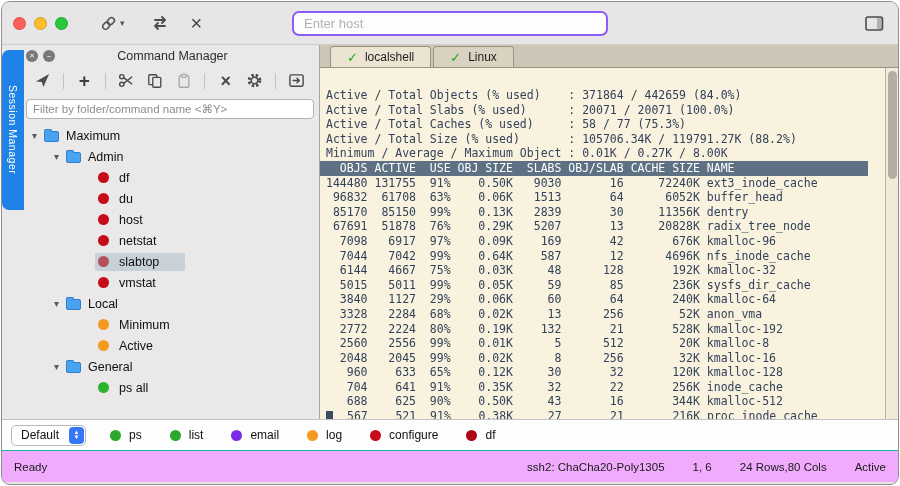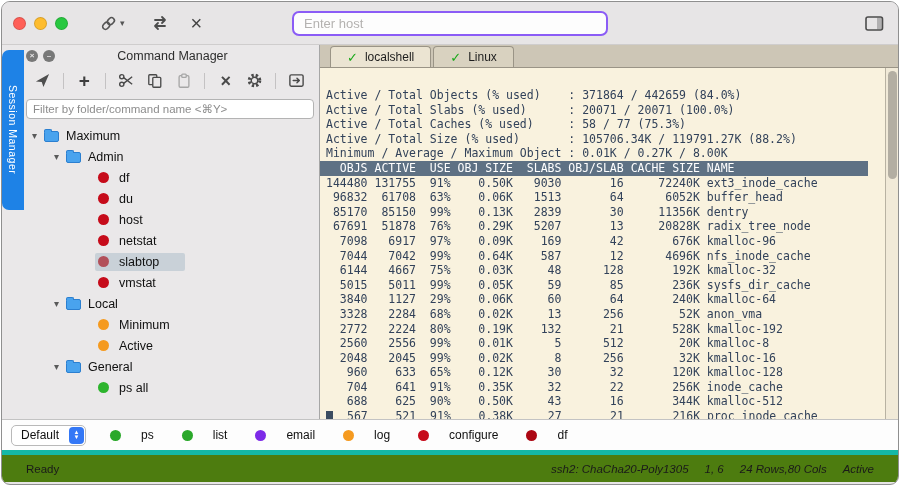--- a/index.html
+++ b/index.html
@@ -92,26 +92,26 @@
 
   
   .button-bar { height:31px; border-top:1px solid #c3c3c3; background:#fdfdfd;
     display:flex; align-items:center; padding:0 9px; }
   .default-select { display:flex; align-items:center; border:1px solid #b9b9b9; border-radius:5px;
     height:21px; padding-left:9px; font-size:12px; color:#111; background:#fff; gap:9px; margin-right:24px; }
   .stepper { width:15px; height:17px; background:#3478f6; border-radius:4px; color:#fff;
     display:flex; flex-direction:column; align-items:center; justify-content:center; margin:1px; }
   .stepper span { font-size:6px; line-height:5.5px; }
   .command-buttons { display:flex; align-items:center; gap:28px; }
-  .cmd-btn { display:flex; align-items:center; gap:20px; font-size:12px; color:#101010; }
-
-  
-  .status-bar { height:32px; border-top:5px solid #14b8a6; background:#4d7c0f;
-    display:flex; align-items:center; font-size:11.5px; color:#1a1a1a; padding:0 24px; }
-  .status-right { margin-left:auto; display:flex; gap:16px;font-style:italic; }
+  .cmd-btn { display:flex; align-items:center; gap:8px; font-size:12px; color:#101010; }
+
+  
+  .status-bar { height:32px; border-top:1px solid #14b8a6; background:#f0abfc;
+    display:flex; align-items:center; font-size:11.5px; color:#1a1a1a; padding:0 12px; }
+  .status-right { margin-left:auto; display:flex; gap:28px; }
 </style>
 </head>
 <body>
 
 <div class="window">
 
   <div class="toolbar-top">
     <div class="traffic">
       <span class="light red"></span>
       <span class="light yellow"></span>

